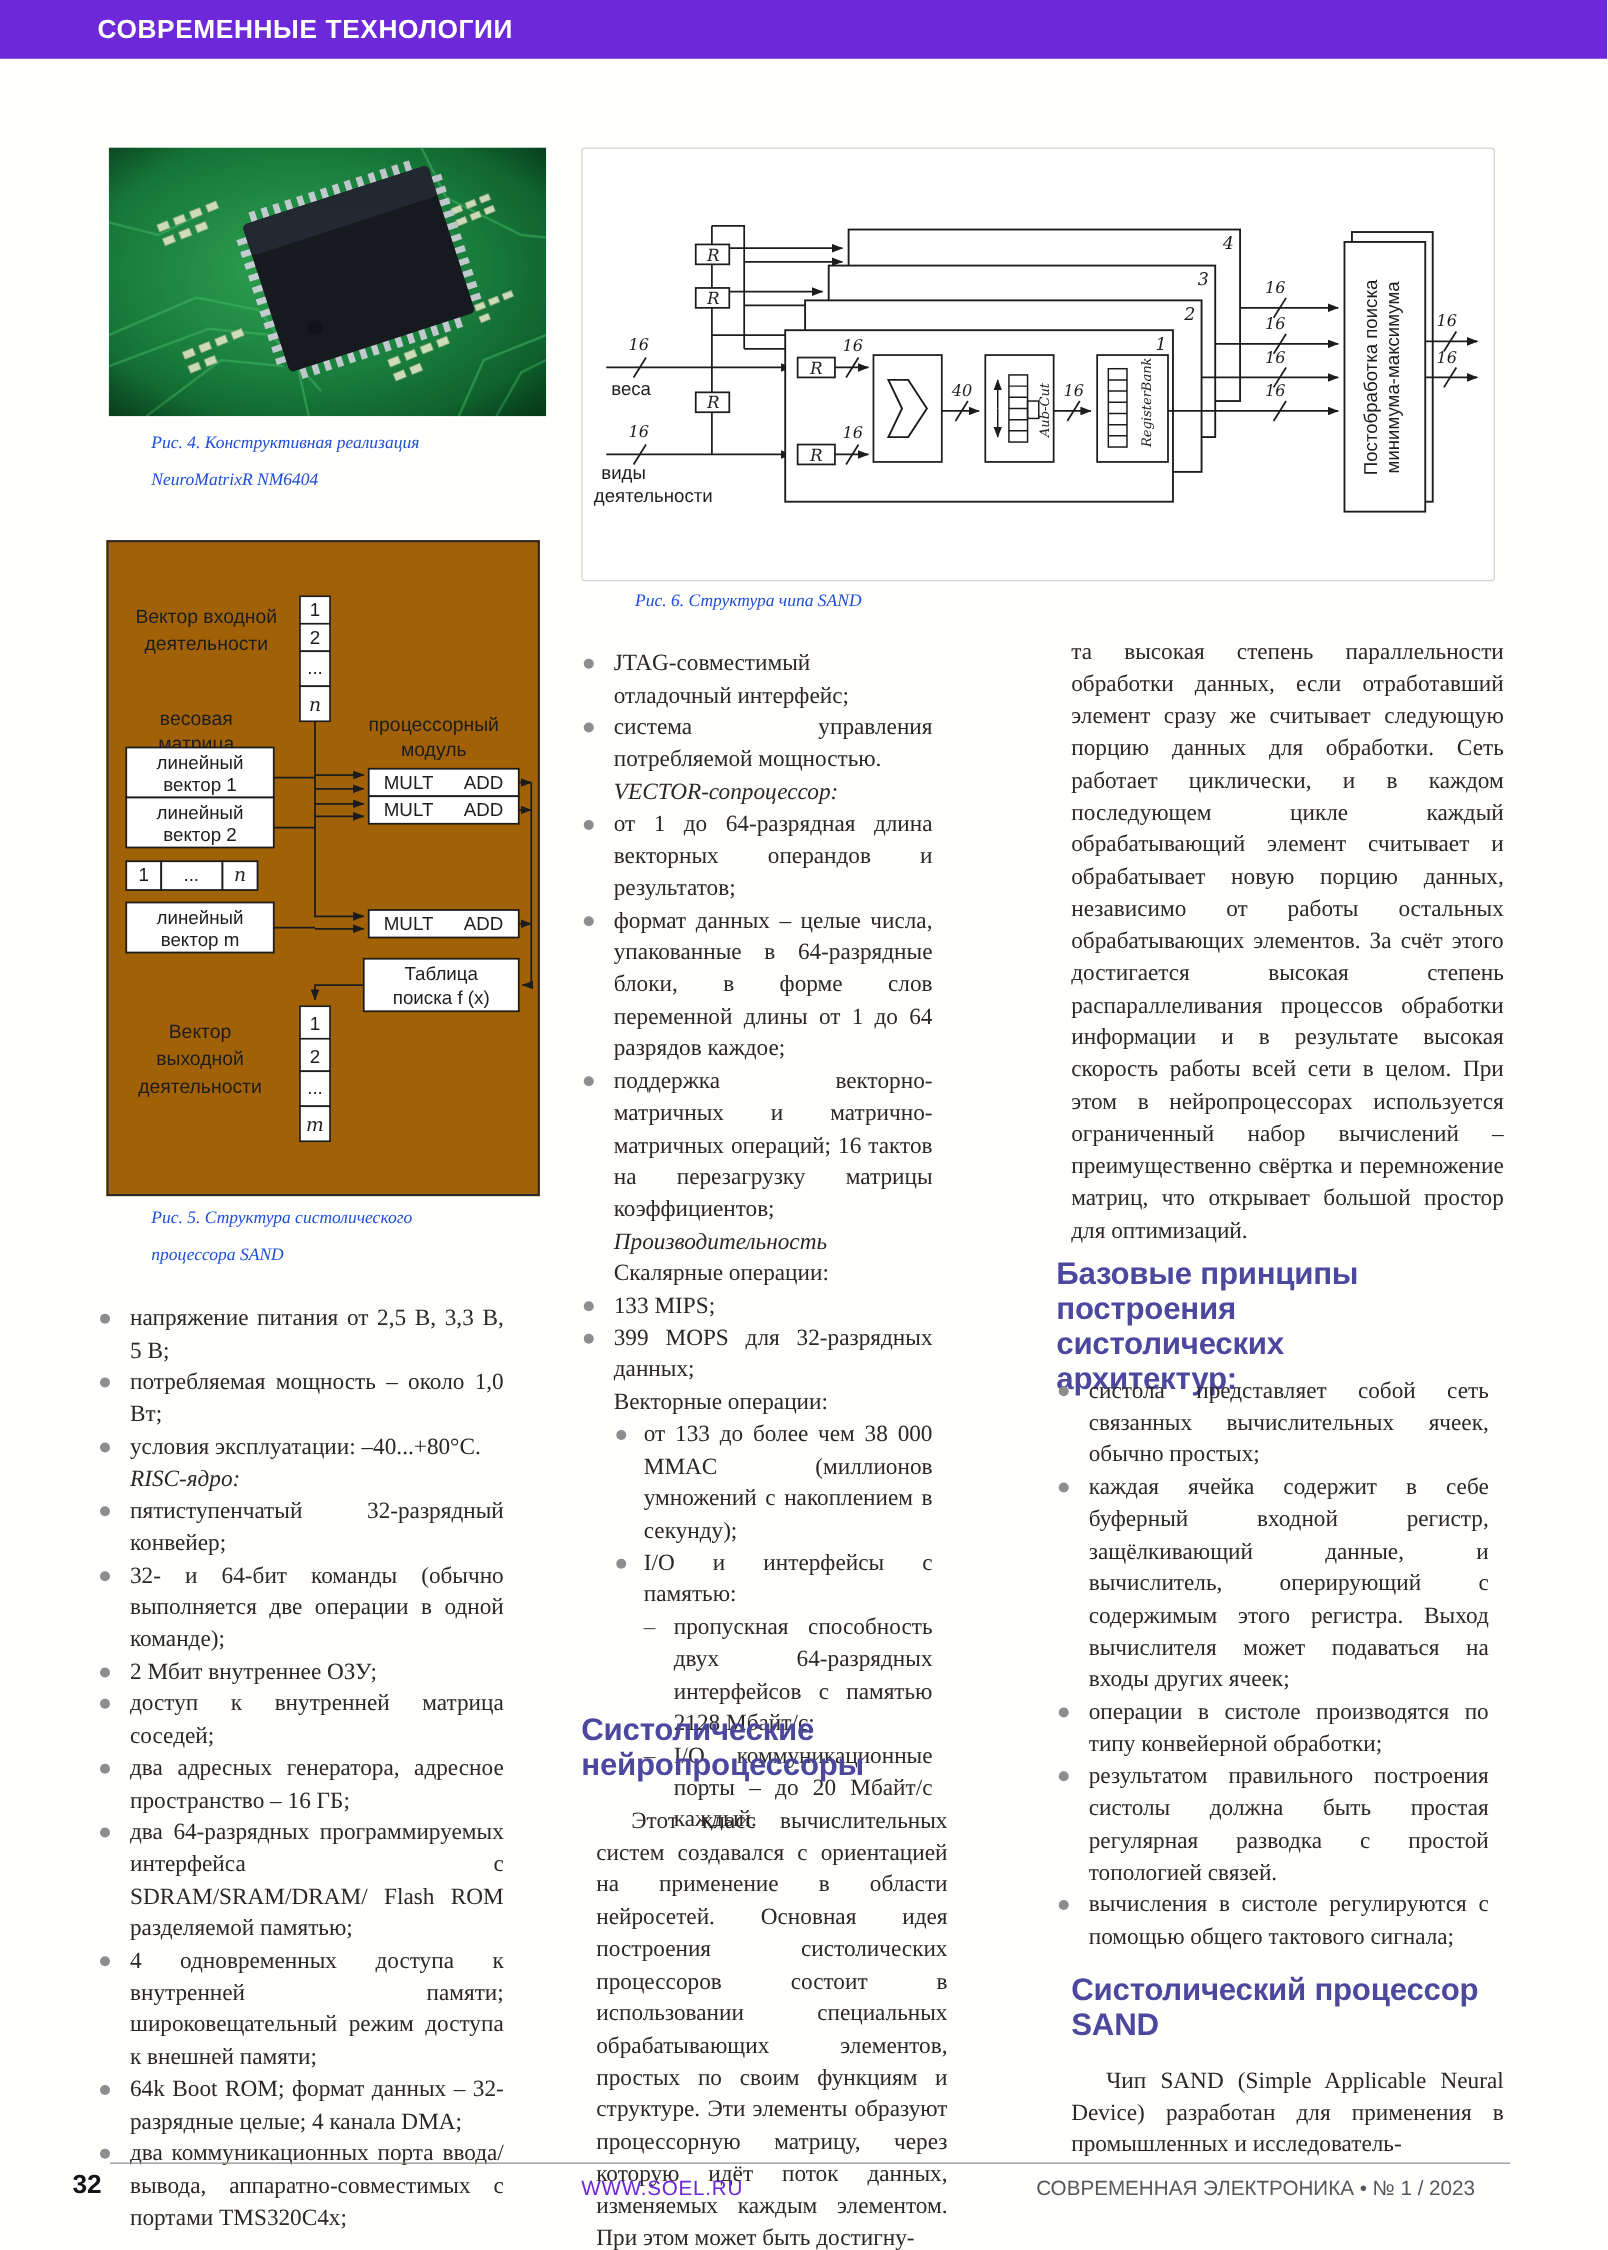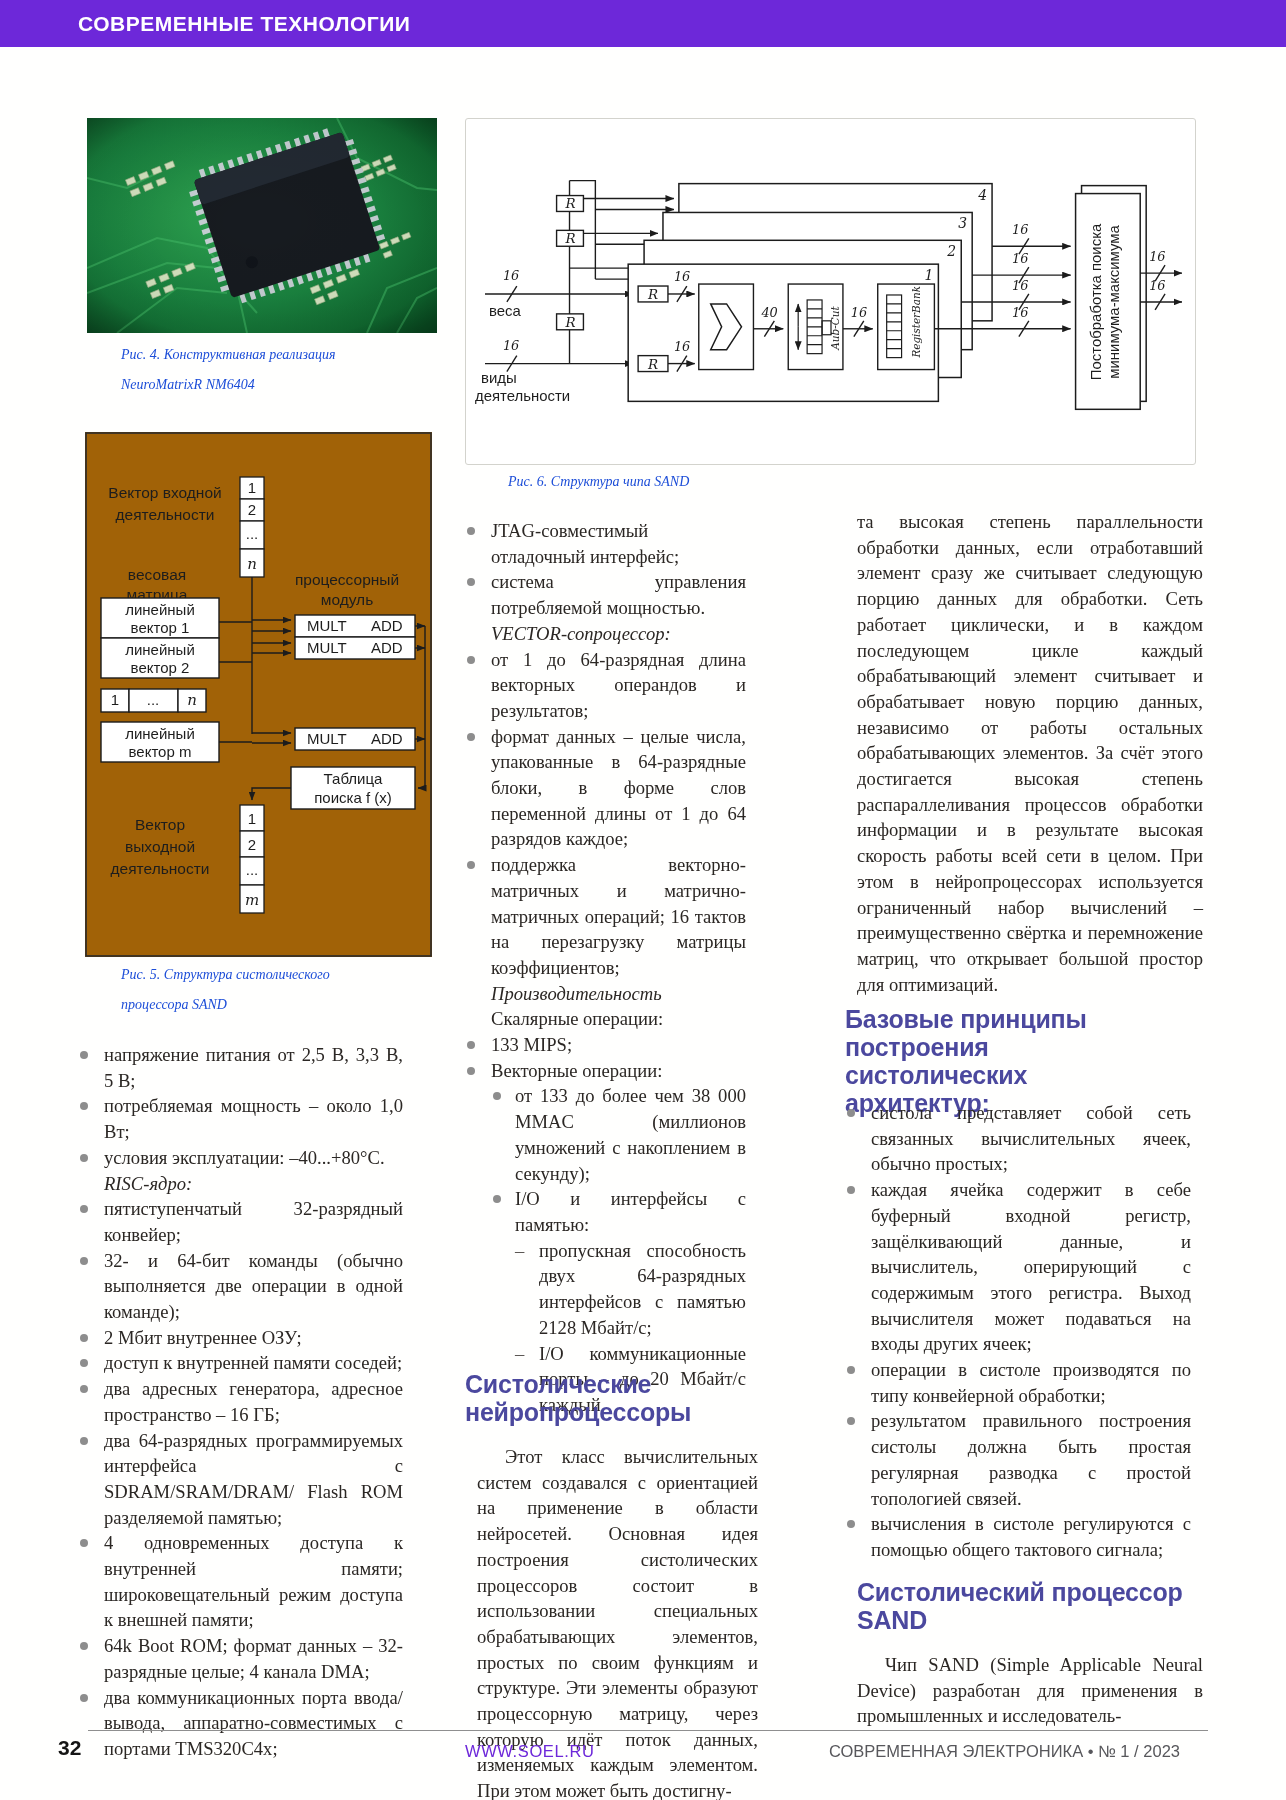--- a/index.html
+++ b/index.html
@@ -434,39 +434,39 @@
   </div>
 
   <div class="abs col" style="left:78px;top:1042px;width:325px;">
     <div class="li b"><span class="dot"></span><span>напряжение питания от 2,5 В, 3,3 В, 5 В;</span></div>
     <div class="li b"><span class="dot"></span><span>потребляемая мощность – около 1,0 Вт;</span></div>
     <div class="li b"><span class="dot"></span><span>условия эксплуатации: –40...+80°С.</span></div>
     <div class="li sub"><span>RISC-ядро:</span></div>
     <div class="li b"><span class="dot"></span><span>пятиступенчатый 32-разрядный конвейер;</span></div>
     <div class="li b"><span class="dot"></span><span>32- и 64-бит команды (обычно выполняется две операции в одной команде);</span></div>
     <div class="li b"><span class="dot"></span><span>2 Мбит внутреннее ОЗУ;</span></div>
-    <div class="li b"><span class="dot"></span><span>доступ к внутренней памяти соседей;</span></div>
+    <div class="li b"><span class="dot"></span><span>доступ к внутренней матрица соседей;</span></div>
     <div class="li b"><span class="dot"></span><span>два адресных генератора, адресное пространство – 16 ГБ;</span></div>
     <div class="li b"><span class="dot"></span><span>два 64-разрядных программируемых интерфейса с SDRAM/SRAM/DRAM/ Flash ROM разделяемой памятью;</span></div>
     <div class="li b"><span class="dot"></span><span>4 одновременных доступа к внутренней памяти; широковещательный режим доступа к внешней памяти;</span></div>
     <div class="li b"><span class="dot"></span><span>64k Boot ROM; формат данных – 32-разрядные целые; 4 канала DMA;</span></div>
     <div class="li b"><span class="dot"></span><span>два коммуникационных порта ввода/вывода, аппаратно-совместимых с портами TMS320C4x;</span></div>
   </div>
 
   <div class="abs col" style="left:465px;top:518px;width:281px;">
     <div class="li b"><span class="dot"></span><span>JTAG-совместимый отладочный интерфейс;</span></div>
     <div class="li b"><span class="dot"></span><span>система управления потребляемой мощностью.</span></div>
     <div class="li sub"><span>VECTOR-сопроцессор:</span></div>
     <div class="li b"><span class="dot"></span><span>от 1 до 64-разрядная длина векторных операндов и результатов;</span></div>
     <div class="li b"><span class="dot"></span><span>формат данных – целые числа, упакованные в 64-разрядные блоки, в форме слов переменной длины от 1 до 64 разрядов каждое;</span></div>
     <div class="li b"><span class="dot"></span><span>поддержка векторно-матричных и матрично-матричных операций; 16 тактов на перезагрузку матрицы коэффициентов;</span></div>
     <div class="li sub"><span>Производительность</span></div>
     <div class="li plain"><span>Скалярные операции:</span></div>
     <div class="li b"><span class="dot"></span><span>133 MIPS;</span></div>
-    <div class="li b"><span class="dot"></span></div>
+    <div class="li b"><span class="dot"></span><span>399 MOPS для 32-разрядных данных;</span></div>
     <div class="li plain"><span>Векторные операции:</span></div>
     <div class="li b l2"><span class="dot"></span><span>от 133 до более чем 38 000 MMAC (миллионов умножений с накоплением в секунду);</span></div>
     <div class="li b l2"><span class="dot"></span><span>I/O и интерфейсы с памятью:</span></div>
     <div class="li l3"><span class="mkd">–</span><span>пропускная способность двух 64-разрядных интерфейсов с памятью 2128 Мбайт/с;</span></div>
     <div class="li l3"><span class="mkd">–</span><span>I/O коммуникационные порты – до 20 Мбайт/с каждый.</span></div>
   </div>
 
   <h2 class="abs h" style="left:465px;top:1370px;width:281px;margin:0;">Систолические нейропроцессоры</h2>
   <p class="abs para ind" style="left:465px;top:1432px;width:281px;">Этот класс вычислительных систем создавался с ориентацией на применение в области нейросетей. Основная идея построения систолических процессоров состоит в использовании специальных обрабатывающих элементов, простых по своим функциям и структуре. Эти элементы образуют процессорную матрицу, через которую идёт поток данных, изменяемых каждым элементом. При этом может быть достигну-</p>
 

